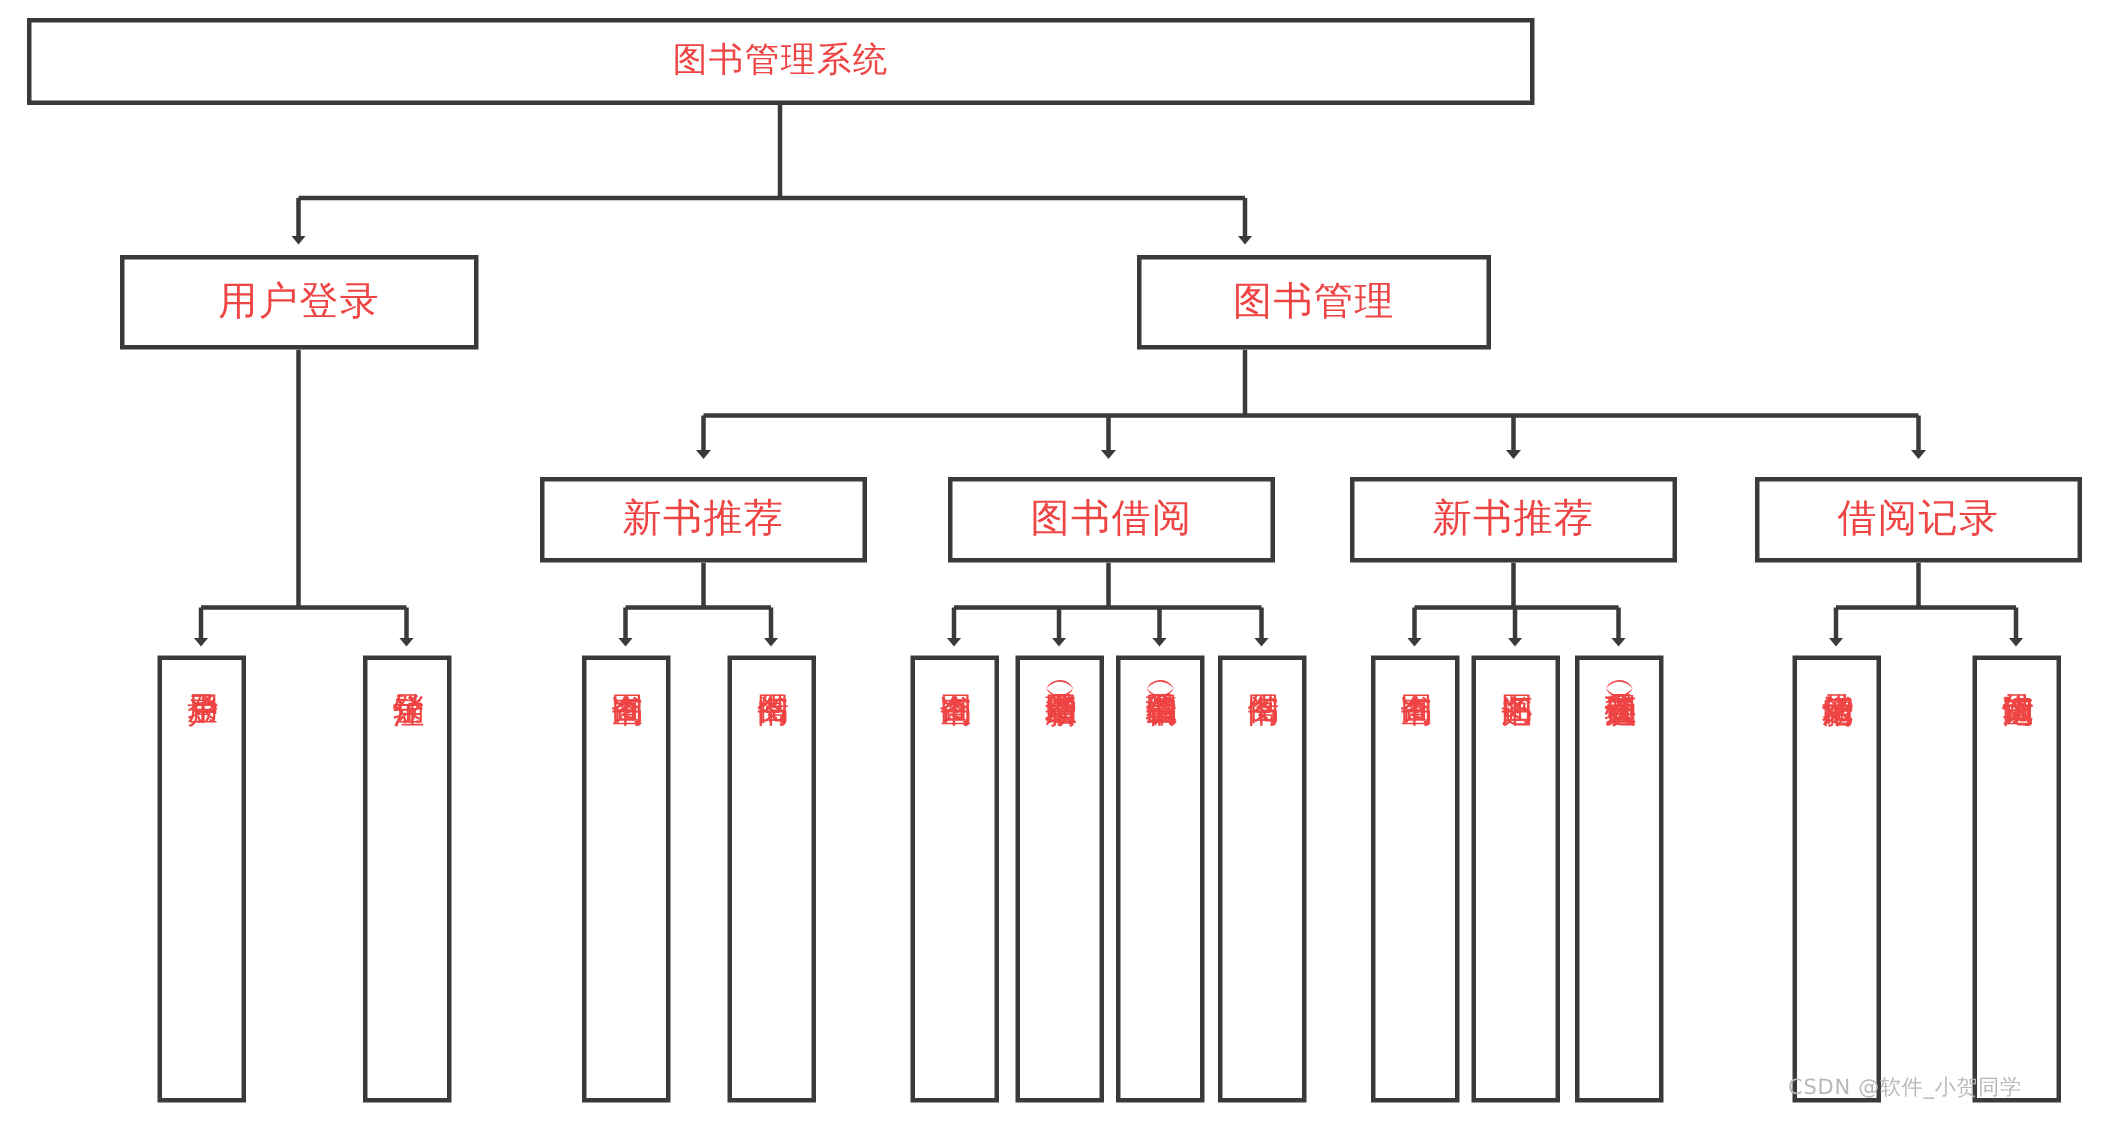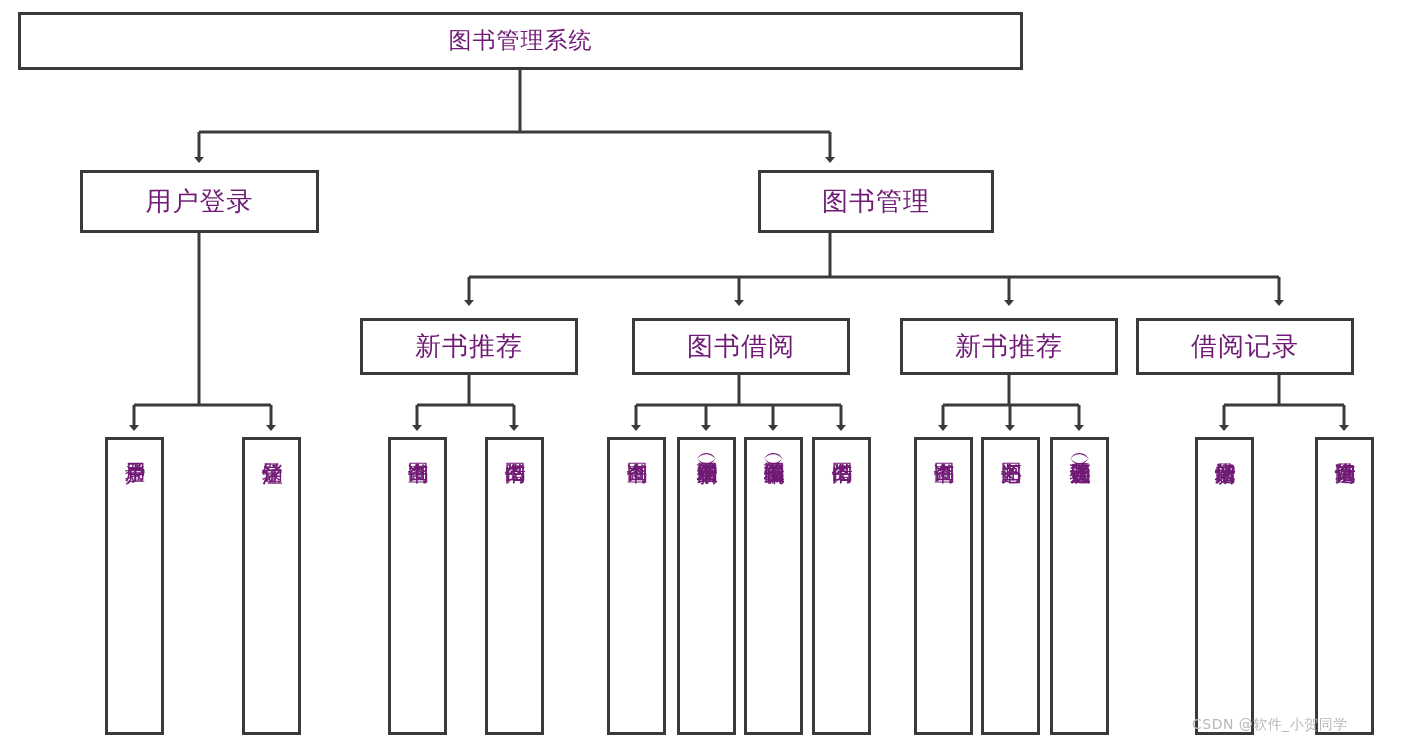--- a/index.html
+++ b/index.html
@@ -23,21 +23,21 @@
     height: 747px;
   }
   .node {
     position: absolute;
     box-sizing: border-box;
     background: #ffffff;
     border: 3px solid #3a3a3a;
     display: flex;
     align-items: center;
     justify-content: center;
-    color: #701a75;
+    color: #ef4444;
   }
   .node.horiz {
     font-size: 26px;
     letter-spacing: 1px;
     line-height: 1.1;
   }
   .node.root {
     font-size: 23px;
   }
   .node.vert {
@@ -129,21 +129,21 @@
 
   <div class="node horiz" style="left:360px; top:318px; width:218px; height:57px;">
     <span>新书推荐</span>
   </div>
   <div class="node horiz" style="left:632px; top:318px; width:218px; height:57px;">
     <span>图书借阅</span>
   </div>
   <div class="node horiz" style="left:900px; top:318px; width:218px; height:57px;">
     <span>新书推荐</span>
   </div>
-  <div class="node horiz" style="left:1136px; top:318px; width:218px; height:57px;">
+  <div class="node horiz" style="left:1170px; top:318px; width:218px; height:57px;">
     <span>借阅记录</span>
   </div>
 
   <div class="node vert" style="left:105px; top:437px; width:59px; height:298px;">
     <span class="vtext">用户登录</span>
   </div>
   <div class="node vert" style="left:242px; top:437px; width:59px; height:298px;">
     <span class="vtext">注销登录</span>
   </div>
 

